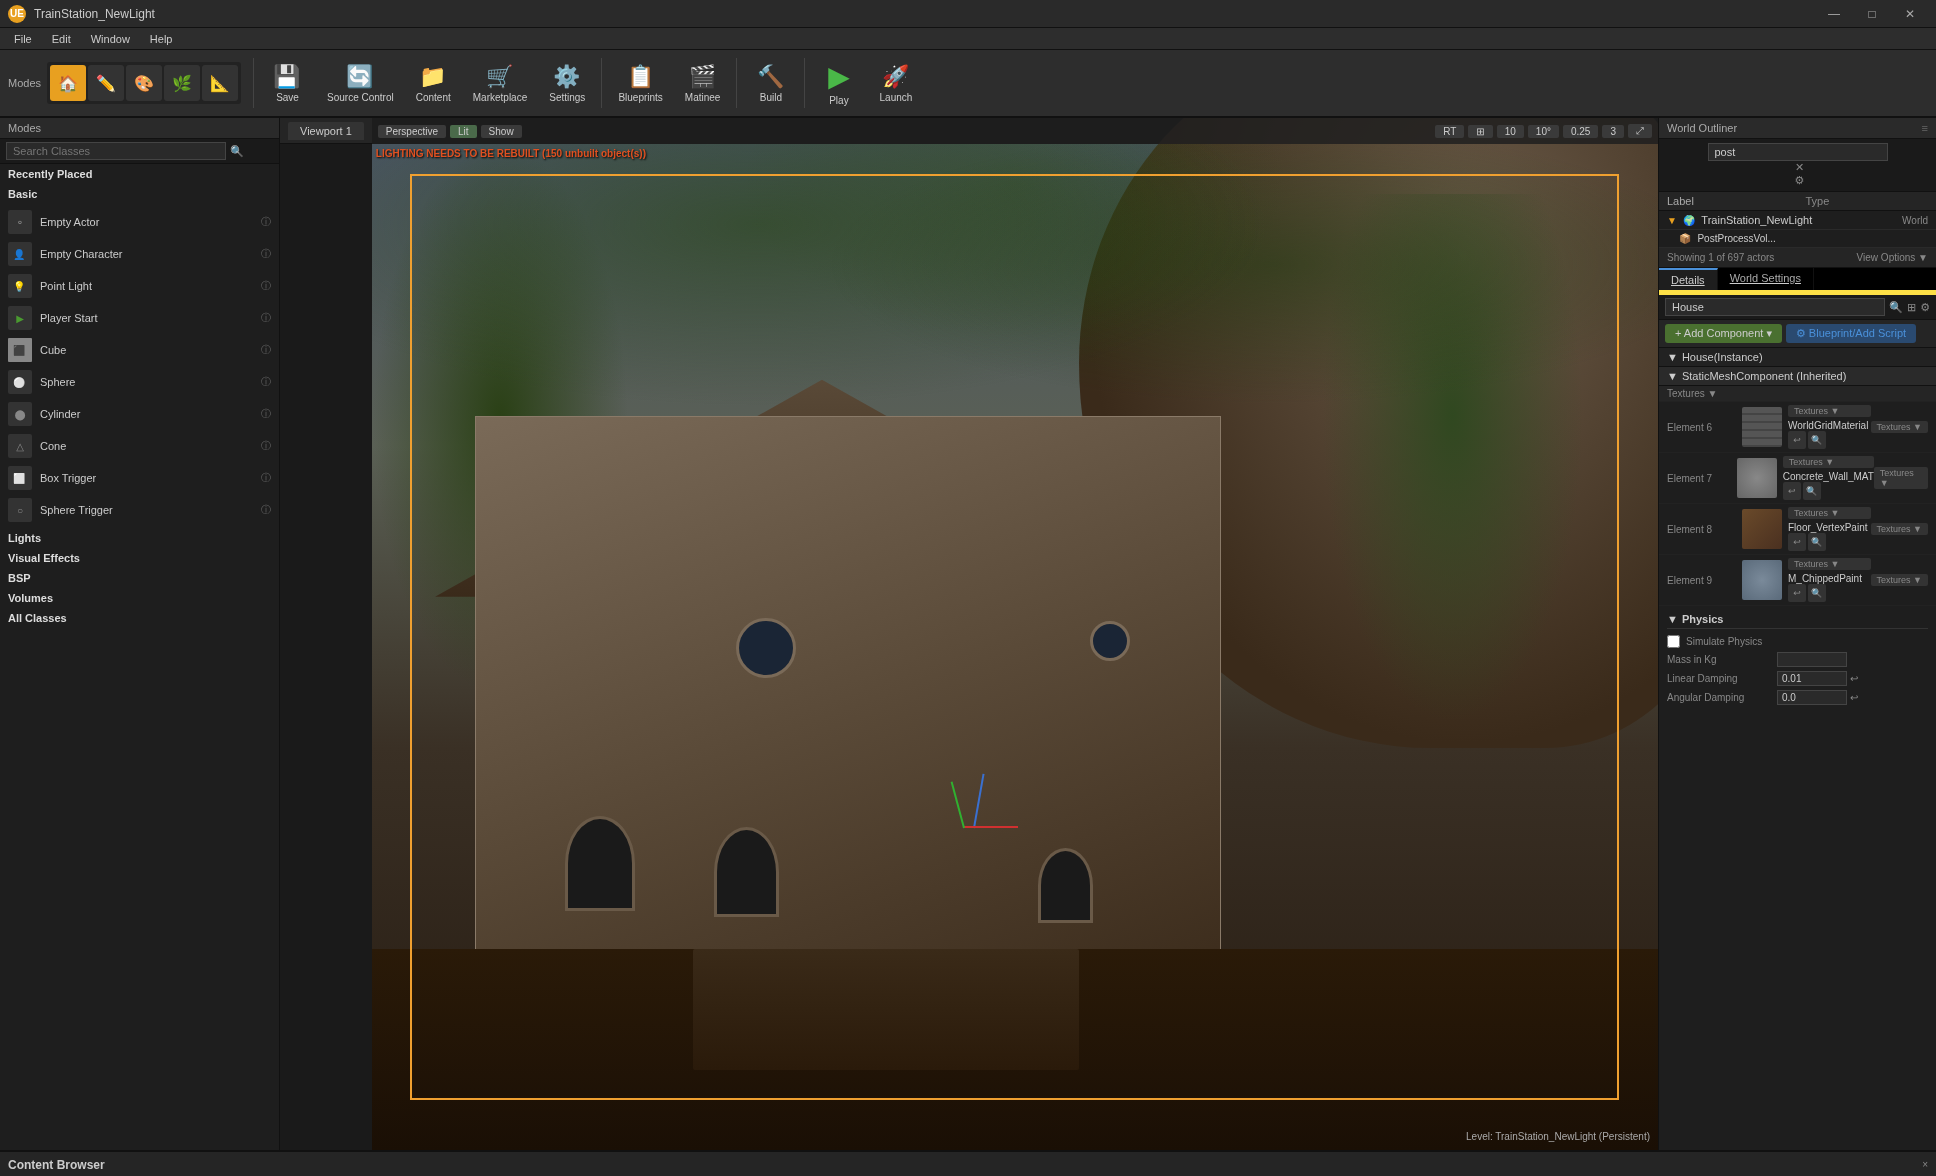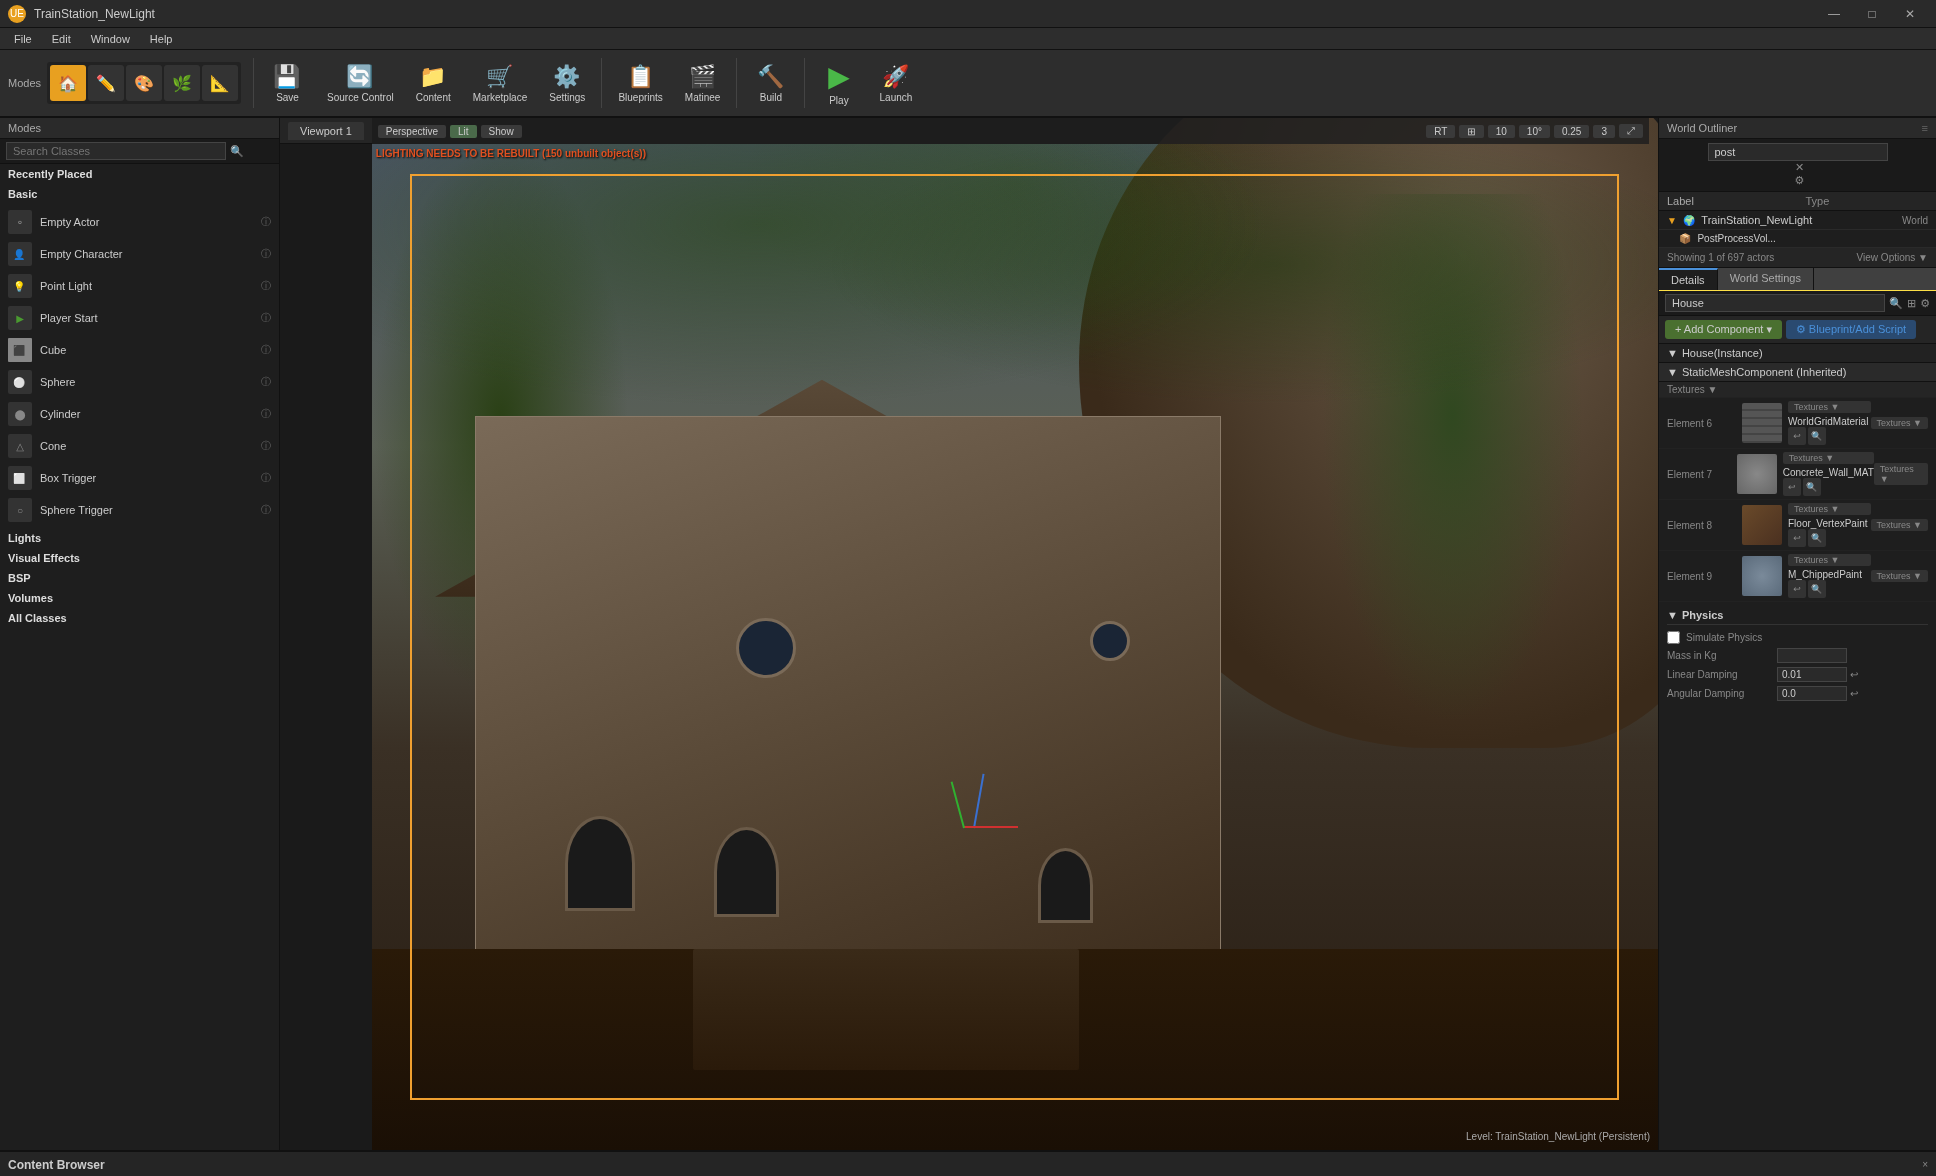--- a/index.html
+++ b/index.html
@@ -1,20 +1,20 @@
 <!DOCTYPE html>
 <html><head>
   <meta charset="utf-8">
   <style>
     * { box-sizing: border-box; margin: 0; padding: 0; }
     body { background: #1a1a1a; color: #ccc; font-family: 'Segoe UI', Arial, sans-serif; font-size: 11px; overflow: hidden; width: 1936px; height: 1176px; }
 
     
     #title-bar { background: #2a2a2a; height: 28px; display: flex; align-items: center; padding: 0 8px; border-bottom: 1px solid #111; }
-    #title-bar .app-icon { width: 18px; height: 18px; background: #e8a020; border-radius: 50%; margin-right: 8px; display: flex; align-items: center; justify-content: center; font-size: 10px; color: #fff; font-weight: normal; }
+    #title-bar .app-icon { width: 18px; height: 18px; background: #e8a020; border-radius: 50%; margin-right: 8px; display: flex; align-items: center; justify-content: center; font-size: 10px; color: #fff; font-weight: bold; }
     #title-bar .title { font-size: 12px; color: #ccc; flex: 1; }
     #title-bar .win-controls { display: flex; gap: 2px; }
     #title-bar .win-btn { width: 36px; height: 22px; display: flex; align-items: center; justify-content: center; cursor: pointer; font-size: 12px; color: #aaa; }
 
     
     #menu-bar { background: #2d2d2d; height: 22px; display: flex; align-items: center; padding: 0 4px; border-bottom: 1px solid #111; }
     .menu-item { padding: 2px 10px; cursor: pointer; color: #ccc; font-size: 11px; }
 
     
     #main-toolbar { background: #2d2d2d; height: 68px; display: flex; align-items: center; padding: 4px 8px; border-bottom: 2px solid #111; gap: 2px; }
@@ -50,42 +50,42 @@
     
     #center-area { flex: 1; display: flex; flex-direction: row; }
     #viewport-tab { background: #252525; height: 26px; display: flex; align-items: center; padding: 0 8px; border-bottom: 1px solid #111; }
     .viewport-tab-item { padding: 3px 12px; font-size: 11px; color: #ccc; background: #333; border-radius: 2px 2px 0 0; cursor: pointer; }
 
     #viewport { flex: 1; position: relative; background: #1a1a1a; overflow: hidden; }
     .error-text { position: absolute; top: 4px; left: 4px; color: #e05020; font-size: 10px; font-weight: bold; text-shadow: 1px 1px 2px #000; }
     .viewport-label { position: absolute; bottom: 8px; right: 8px; color: #aaa; font-size: 10px; }
 
     
-    #viewport-toolbar { position: absolute; top: 0; left: 0; right: 9px; height: 26px; background: rgba(30,30,30,0.85); display: flex; align-items: center; gap: 4px; padding: 0 6px; z-index: 10; }
+    #viewport-toolbar { position: absolute; top: 0; left: 0; right: 0; height: 26px; background: rgba(30,30,30,0.85); display: flex; align-items: center; gap: 4px; padding: 0 6px; z-index: 10; }
     .vp-btn { padding: 1px 8px; font-size: 10px; color: #ccc; background: #3a3a3a; border-radius: 2px; cursor: pointer; }
     .vp-btn.active { background: #4a6a4a; }
 
     
     #right-panel { width: 278px; background: #1e1e1e; border-left: 1px solid #111; display: flex; flex-direction: column; }
     #world-outliner-header { background: #2a2a2a; padding: 4px 8px; font-size: 11px; color: #aaa; border-bottom: 1px solid #111; display: flex; align-items: center; justify-content: space-between; }
     #outliner-search { background: #1a1a1a; padding: 4px 6px; display: flex; align-items: center; border-bottom: 1px solid #111; flex-direction: column; }
     #outliner-search input { background: #2a2a2a; border: 1px solid #444; color: #ccc; padding: 2px 6px; flex: 1; font-size: 11px; }
     #outliner-search .x-btn { color: #888; cursor: pointer; margin-left: 4px; }
     #outliner-cols { display: flex; background: #252525; border-bottom: 1px solid #111; }
     .outliner-col { padding: 3px 8px; font-size: 11px; color: #aaa; flex: 1; cursor: pointer; }
     .outliner-col:last-child { color: #888; }
     .outliner-item { display: flex; align-items: center; padding: 3px 8px; cursor: pointer; border-bottom: 1px solid #2a2a2a; }
     .outliner-item .oi-icon { margin-right: 6px; font-size: 10px; color: #e8a020; }
     .outliner-item .oi-name { flex: 1; font-size: 11px; color: #ccc; }
     .outliner-item .oi-type { font-size: 10px; color: #888; }
     .outliner-count { padding: 4px 8px; font-size: 10px; color: #888; background: #252525; border-bottom: 1px solid #111; display: flex; align-items: center; justify-content: space-between; }
 
     
     #details-panel { flex: 1; display: flex; flex-direction: column; overflow: hidden; }
-    #details-tabs { display: flex; background: #404040; border-bottom: 1px solid #fde047; }
+    #details-tabs { display: flex; background: #000000; border-bottom: 5px solid #fde047; text-decoration: underline; }
     .details-tab { padding: 4px 12px; font-size: 11px; color: #aaa; cursor: pointer; border-right: 1px solid #111; }
     .details-tab.active { background: #1e1e1e; color: #ccc; border-top: 2px solid #4a90d9; }
     #details-search { background: #1a1a1a; padding: 3px 6px; display: flex; align-items: center; border-bottom: 1px solid #111; }
     #details-search input { background: #2a2a2a; border: 1px solid #444; color: #ccc; padding: 2px 6px; flex: 1; font-size: 11px; }
     .component-name { padding: 3px 8px; font-size: 11px; color: #ccc; background: #2a2a2a; border-bottom: 1px solid #111; display: flex; align-items: center; gap: 4px; }
     .add-component-bar { display: flex; align-items: center; gap: 4px; padding: 4px 6px; background: #252525; border-bottom: 1px solid #111; }
     .add-comp-btn { background: #4a7030; padding: 3px 10px; font-size: 11px; color: #ccc; border-radius: 3px; cursor: pointer; display: flex; align-items: center; gap: 3px; }
     .bp-btn { background: #2a4a70; padding: 3px 10px; font-size: 11px; color: #4a90d9; border-radius: 3px; cursor: pointer; display: flex; align-items: center; gap: 3px; }
     .instance-header { padding: 3px 8px; font-size: 11px; color: #ccc; background: #222; border-bottom: 1px solid #111; display: flex; align-items: center; gap: 4px; }
 

